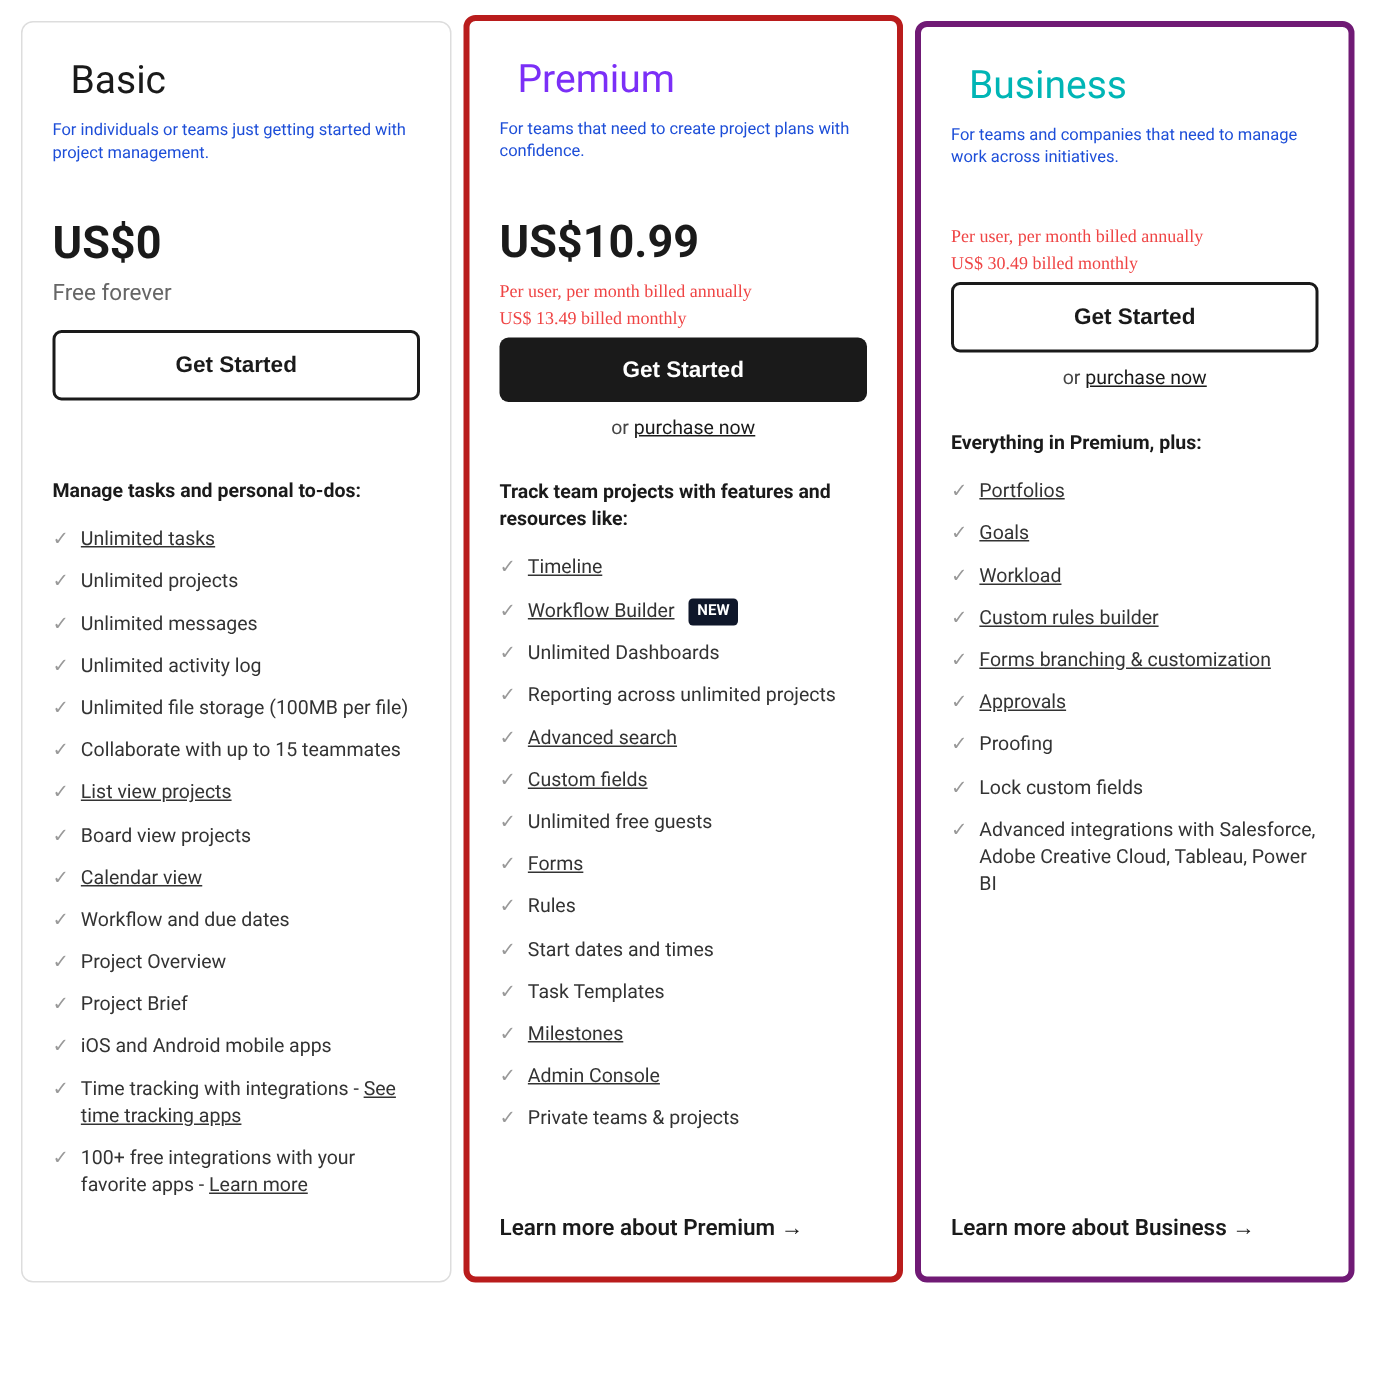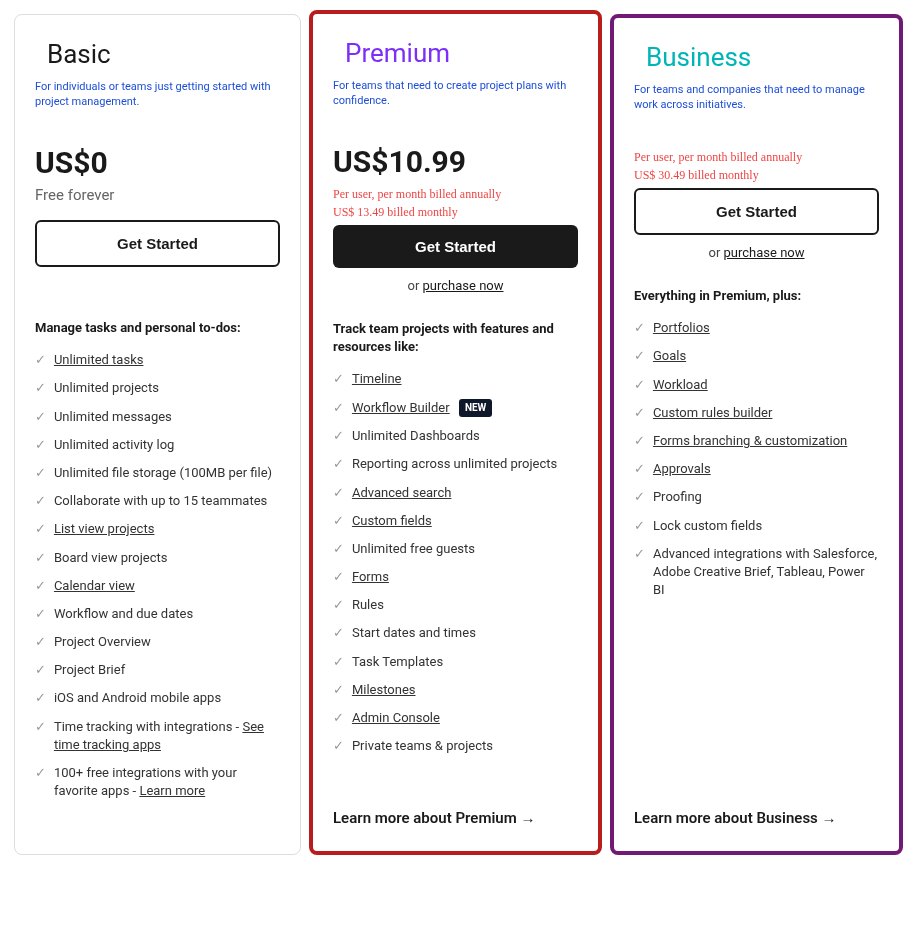--- a/index.html
+++ b/index.html
@@ -434,21 +434,21 @@
     </li>
           <li>
       <span class="check">✓</span>
       <span class="feature-text">
         Lock custom fields
       </span>
     </li>
           <li>
       <span class="check">✓</span>
       <span class="feature-text">
-        Advanced integrations with Salesforce, Adobe Creative Brief, Tableau, Power BI
+        Advanced integrations with Salesforce, Adobe Creative Cloud, Tableau, Power BI
       </span>
     </li>
       </ul>
       <div class="spacer"></div>
       <div class="learn-more-row">
       <a>Learn more about Business →</a>
     </div>
     </div>
   </div>
   </div>

